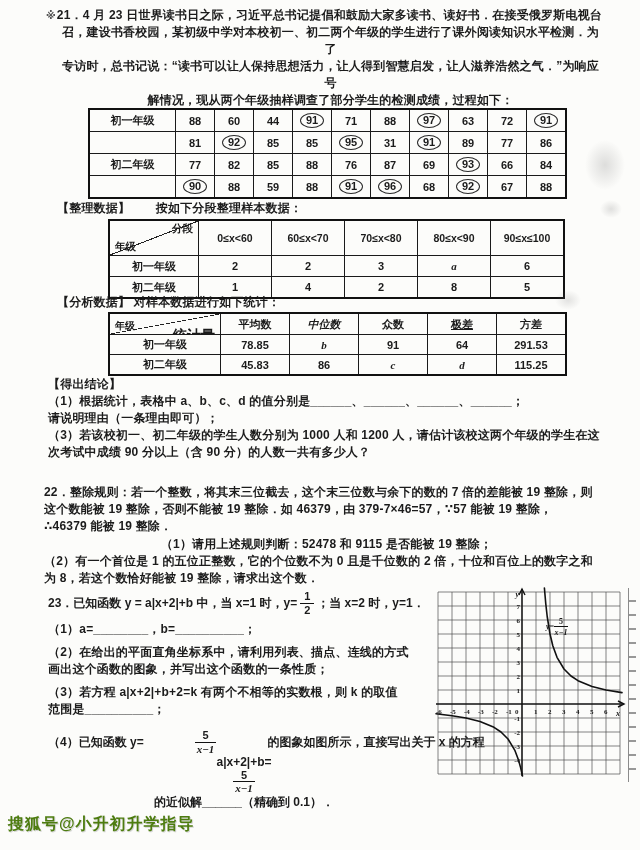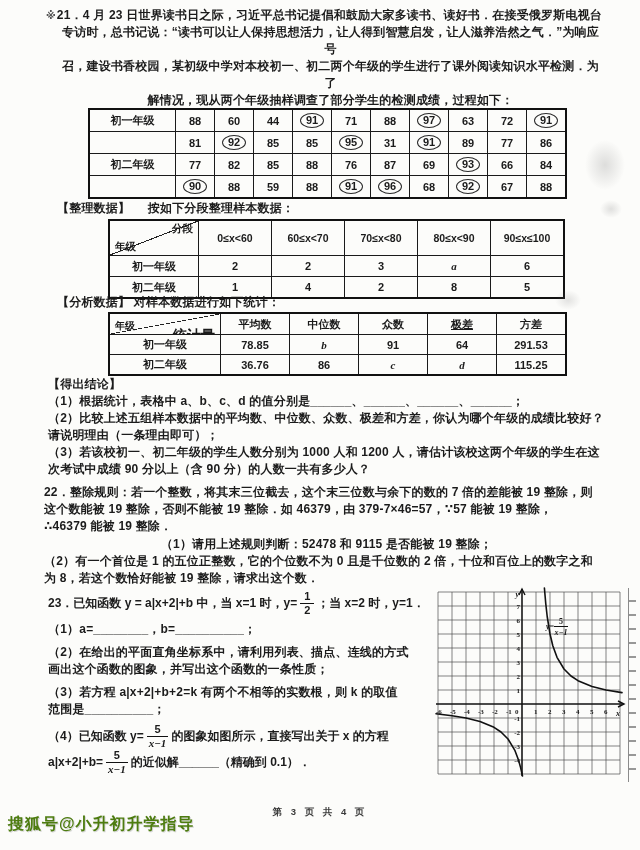--- a/index.html
+++ b/index.html
@@ -48,22 +48,22 @@
       background:radial-gradient(closest-side,rgba(110,110,110,.2),transparent);}
   svg text{font-family:"Liberation Serif","DejaVu Serif",serif;font-weight:700;fill:#1b1b1b;}
 </style>
 </head>
 <body>
 
 <div class="page">
 
   <div class="blk para" style="left:44px;top:7px;width:560px;text-align:center;">
     <div class="tline"><span class="qmark">※</span><span>21．</span><span>4 月 23 日世界读书日之际，习近平总书记提倡和鼓励大家多读书、读好书．在接受俄罗斯电视台</span></div>
+    <div class="tline" style="margin-left:13px;">召，建设书香校园，某初级中学对本校初一、初二两个年级的学生进行了课外阅读知识水平检测．为了</div>
     <div class="tline" style="margin-left:13px;">专访时，总书记说：“读书可以让人保持思想活力，让人得到智慧启发，让人滋养浩然之气．”为响应号</div>
-    <div class="tline" style="margin-left:13px;">召，建设书香校园，某初级中学对本校初一、初二两个年级的学生进行了课外阅读知识水平检测．为了</div>
     <div class="tline" style="margin-left:13px;">解情况，现从两个年级抽样调查了部分学生的检测成绩，过程如下：</div>
   </div>
 
 
   <table class="t1 blk" style="left:88px;top:108px;border:2px solid #111;">
     <tbody>
         <tr>
       <td class="lab">初一年级</td>
       <td class="d">88</td>
       <td class="d">60</td>
@@ -113,21 +113,21 @@
       <td class="d">68</td>
       <td class="d"><span class="circle">92</span></td>
       <td class="d">67</td>
       <td class="d">88</td>
     </tr>
   </tbody>
     </table>
 
   <div class="blk tline" style="left:57px;top:200px;">
     <span class="tag">【整理数据】</span>
-    <span style="margin-left:14px;">按如下分段整理样本数据：</span>
+    <span style="margin-left:22px;">按如下分段整理样本数据：</span>
   </div>
 
   <table class="t2 blk" style="left:108px;top:219px;border:2px solid #111;">
     <tbody>
         <tr>
       <td class="hd corner" style="width:88px;">
         <span class="tl">年级</span>
         <span class="tr">分段</span>
       </td>
       <td class="hd" style="width:72px;">0≤x&lt;60</td>
@@ -161,48 +161,47 @@
   </div>
 
   <table class="t3 blk" style="left:108px;top:312px;border:2px solid #111;">
     <tbody>
         <tr>
       <td class="corner" style="width:110px;height:20px;">
         <span class="tl" style="font-size:10px;">年级</span>
         <span class="tr" style="font-size:14px;margin-top:12px;">统计量</span>
       </td>
       <td style="width:68px;">平均数</td>
-      <td style="width:68px;">中位数</td>
+      <td style="width:68px;font-style:italic;">中位数</td>
       <td style="width:68px;">众数</td>
       <td style="width:68px;text-decoration:underline;">极差</td>
       <td style="width:68px;">方差</td>
     </tr>
     <tr>
       <td>初一年级</td>
       <td>78.85</td>
       <td class="var">b</td>
       <td>91</td>
       <td>64</td>
       <td>291.53</td>
     </tr>
     <tr>
       <td>初二年级</td>
-      <td>36.76</td>
+      <td>45.83</td>
       <td>86</td>
       <td class="var">c</td>
       <td class="var">d</td>
       <td>115.25</td>
     </tr>
   </tbody>
     </table>
 
   <div class="blk" style="left:48px;top:376px;width:560px;">
     <div class="tline tag">【得出结论】</div>
     <div class="tline">（1）根据统计，表格中 a、b、c、d 的值分别是______、______、______、______；</div>
-    <div class="tline">（2）比较上述五组样本数据中的平均数、中位数、众数、极差和方差，你认为哪个年级的成绩比较好？</div>
     <div class="tline">请说明理由（一条理由即可）；</div>
     <div class="tline">（3）若该校初一、初二年级的学生人数分别为 1000 人和 1200 人，请估计该校这两个年级的学生在这</div>
     <div class="tline">次考试中成绩 90 分以上（含 90 分）的人数一共有多少人？</div>
   </div>
 
   <div class="blk" style="left:44px;top:484px;width:565px;">
     <div class="tline">22．整除规则：若一个整数，将其末三位截去，这个末三位数与余下的数的 7 倍的差能被 19 整除，则</div>
     <div class="tline">这个数能被 19 整除，否则不能被 19 整除．如 46379，由 379-7×46=57，∵57 能被 19 整除，</div>
     <div class="tline">∴46379 能被 19 整除．</div>
     <div class="tline" style="margin-top:1px;text-align:center;">（1）请用上述规则判断：52478 和 9115 是否能被 19 整除；</div>
@@ -217,29 +216,29 @@
           <span class="num">1</span>
           <span class="den">2</span>
         </span>
         <span>；当 x=2 时，y=1．</span>
     </div>
     <div class="tline" style="margin-top:5px;">（1）a=________，b=__________；</div>
     <div class="tline" style="margin-top:6px;">（2）在给出的平面直角坐标系中，请利用列表、描点、连线的方式</div>
     <div class="tline">画出这个函数的图象，并写出这个函数的一条性质；</div>
     <div class="tline" style="margin-top:6px;">（3）若方程 a|x+2|+b+2=k 有两个不相等的实数根，则 k 的取值</div>
     <div class="tline">范围是__________；</div>
-    <div class="fline" style="margin-top:5px;height:26px;">
+    <div class="fline" style="margin-top:11px;height:26px;gap:48px;">
       <span>（4）已知函数 y=</span>
         <span class="frac">
           <span class="num">5</span>
           <span class="den var">x−1</span>
         </span>
         <span>的图象如图所示，直接写出关于 x 的方程</span>
     </div>
-    <div class="fline" style="height:26px;">
+    <div class="fline" style="height:26px;flex-direction:column;">
       <span>a|x+2|+b=</span>
         <span class="frac">
           <span class="num">5</span>
           <span class="den var">x−1</span>
         </span>
         <span>的近似解______（精确到 0.1）．</span>
     </div>
   </div>
 
   <div class="graph">
@@ -325,15 +324,14 @@
         <text x="127" y="49" font-size="8" font-style="italic" text-anchor="middle">x−1</text>
       </g>
     </svg>
   </div>
 
   <div class="scan-ticks"></div>
   <div class="smudge s1"></div>
   <div class="smudge s2"></div>
   <div class="smudge s3"></div>
 
-  <div class="footer">第 3 页 共 4 页</div>
   <div class="watermark">搜狐号@小升初升学指导</div>
 </div>
 
 </body></html>

